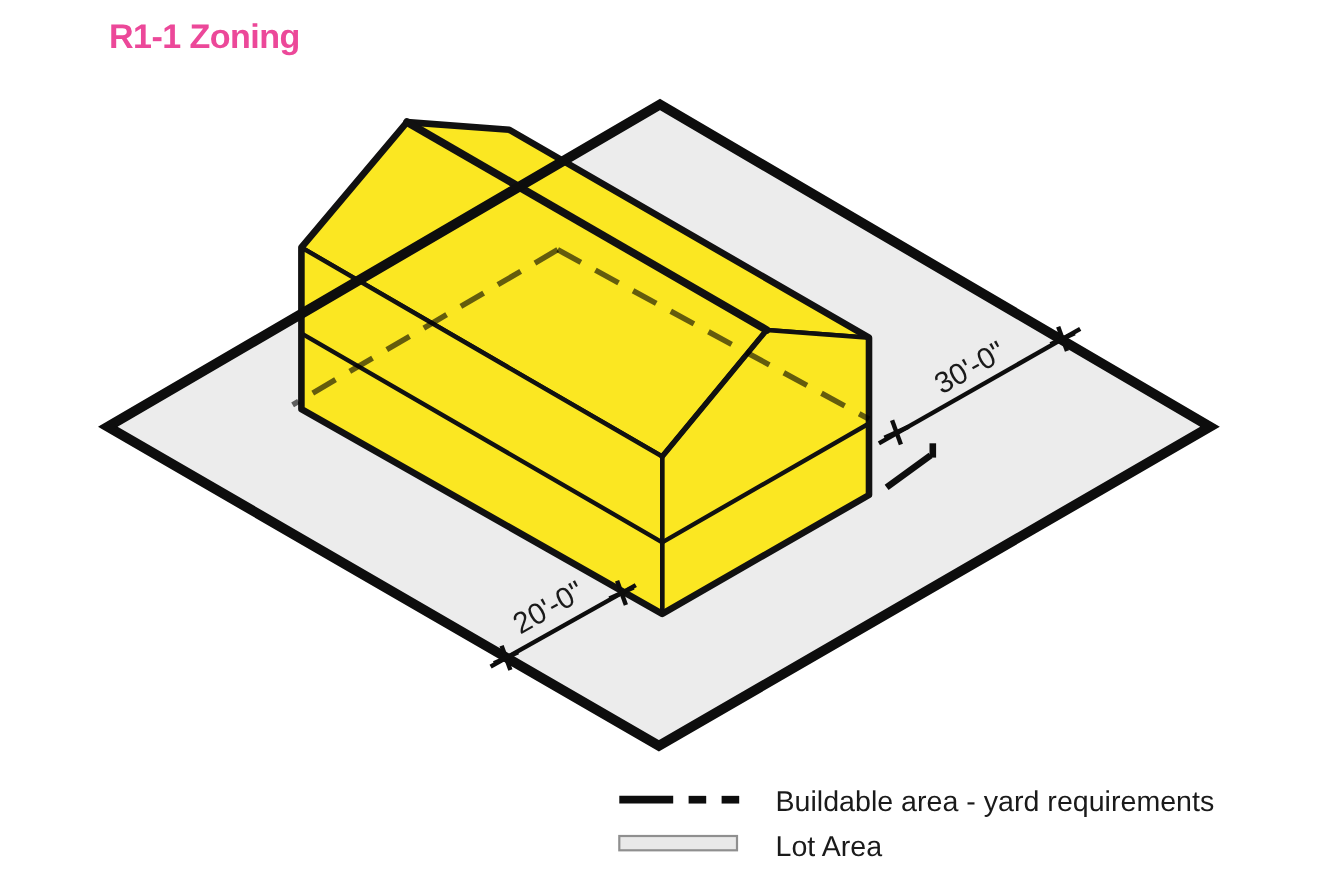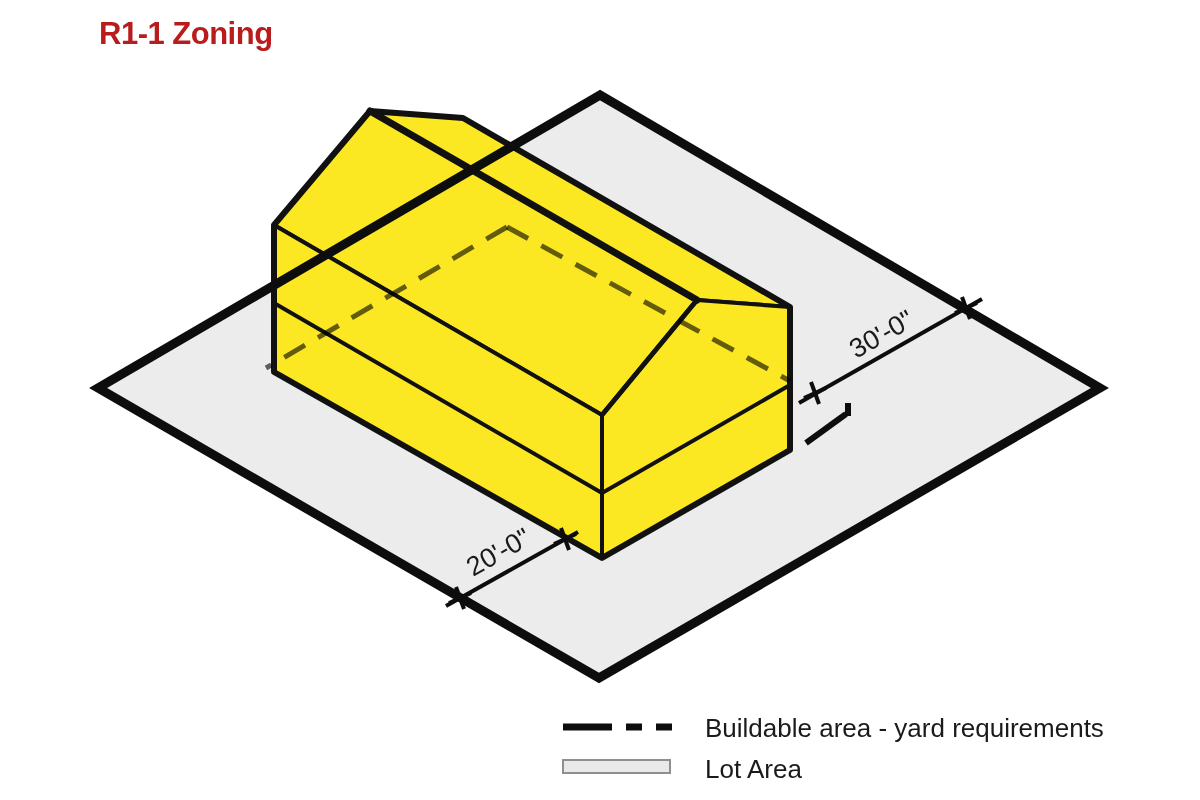--- a/index.html
+++ b/index.html
@@ -9,21 +9,21 @@
     background:#ffffff;
     overflow:hidden;
     font-family:"Liberation Sans", sans-serif;
   }
   .page-title{
     position:absolute;
     left:99px;top:16px;
     font-size:31px;
     font-weight:700;
     letter-spacing:-0.5px;
-    color:#b91c1c;
+    color:#ec4899;
   }
   svg text{
     font-family:"Liberation Sans", sans-serif;
     fill:#1a1a1a;
   }
   .dim-label{font-size:27px;}
   .legend-label{font-size:26px;}
 </style>
 </head>
 <body>

